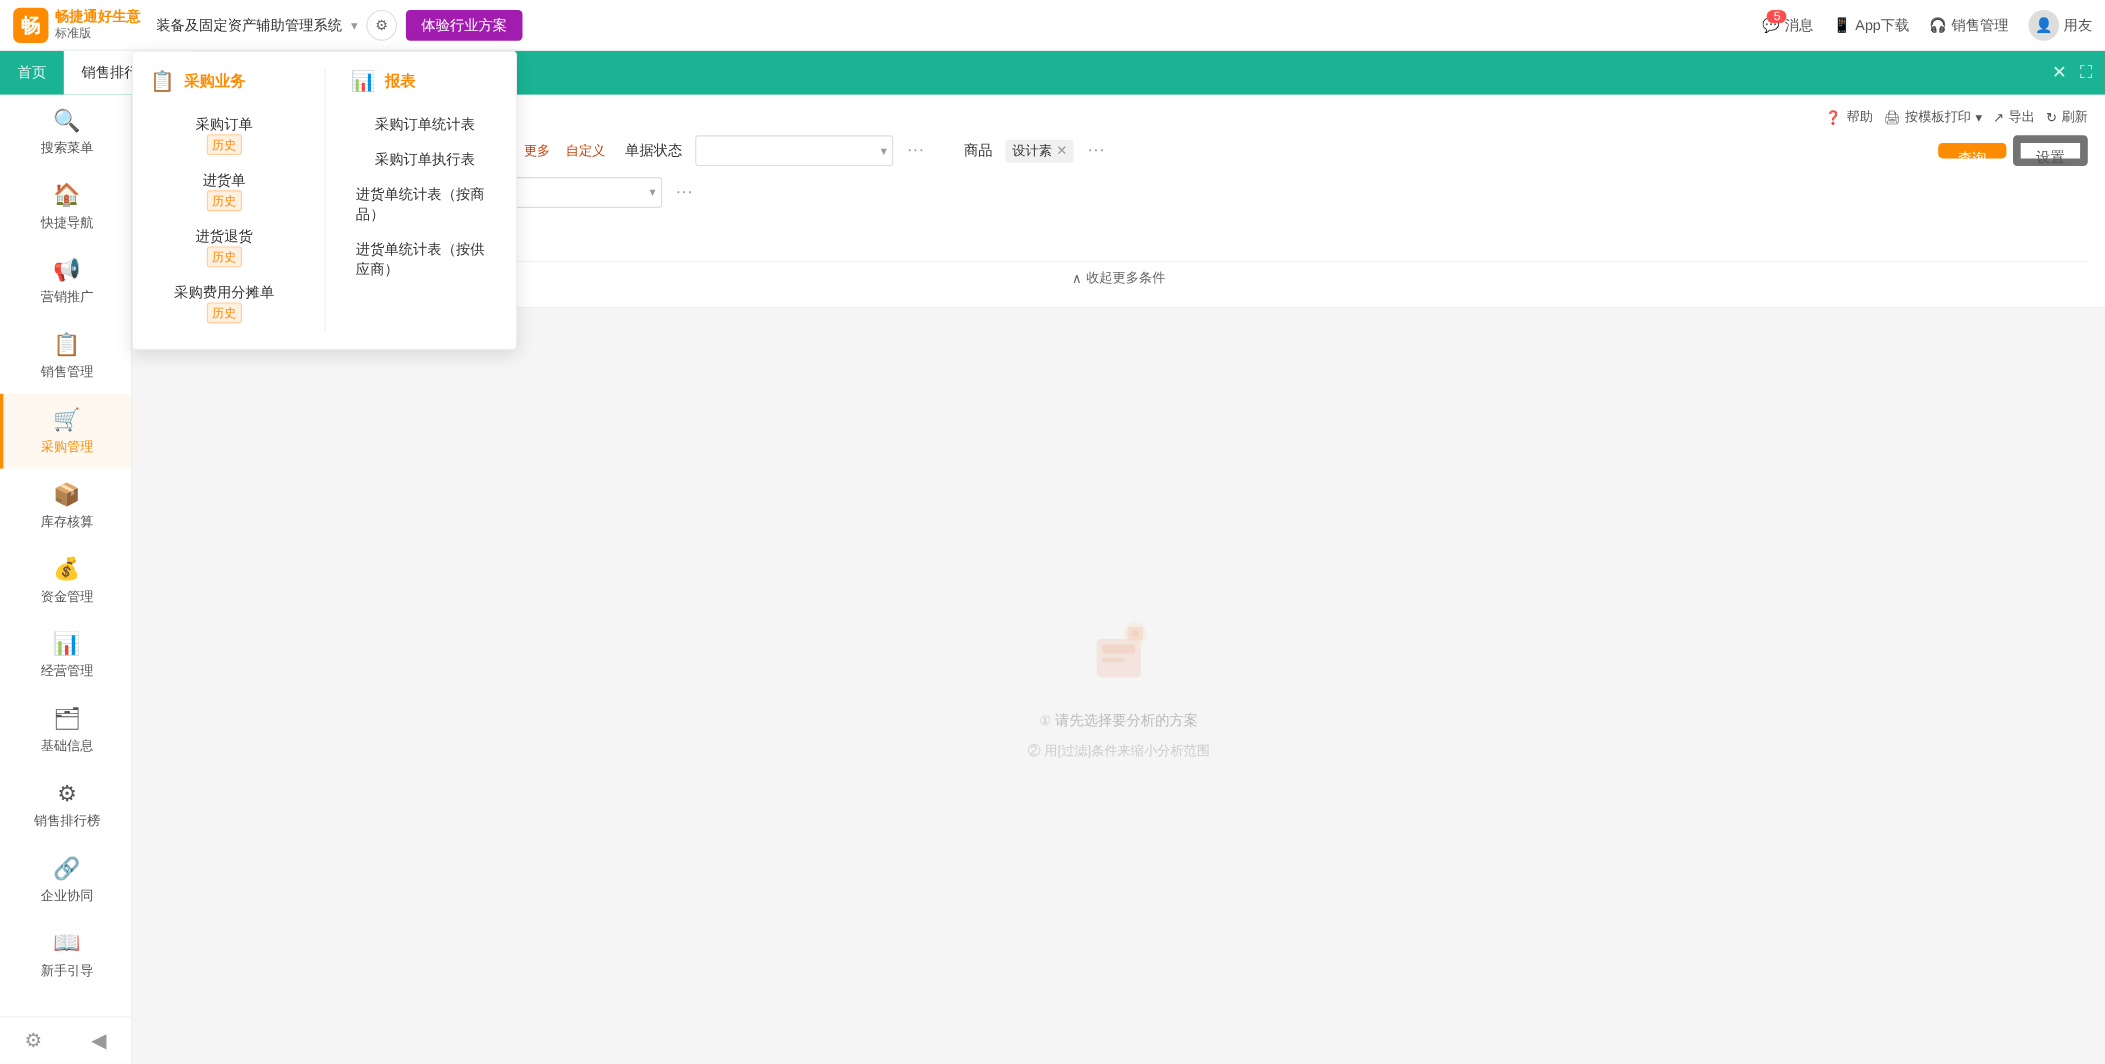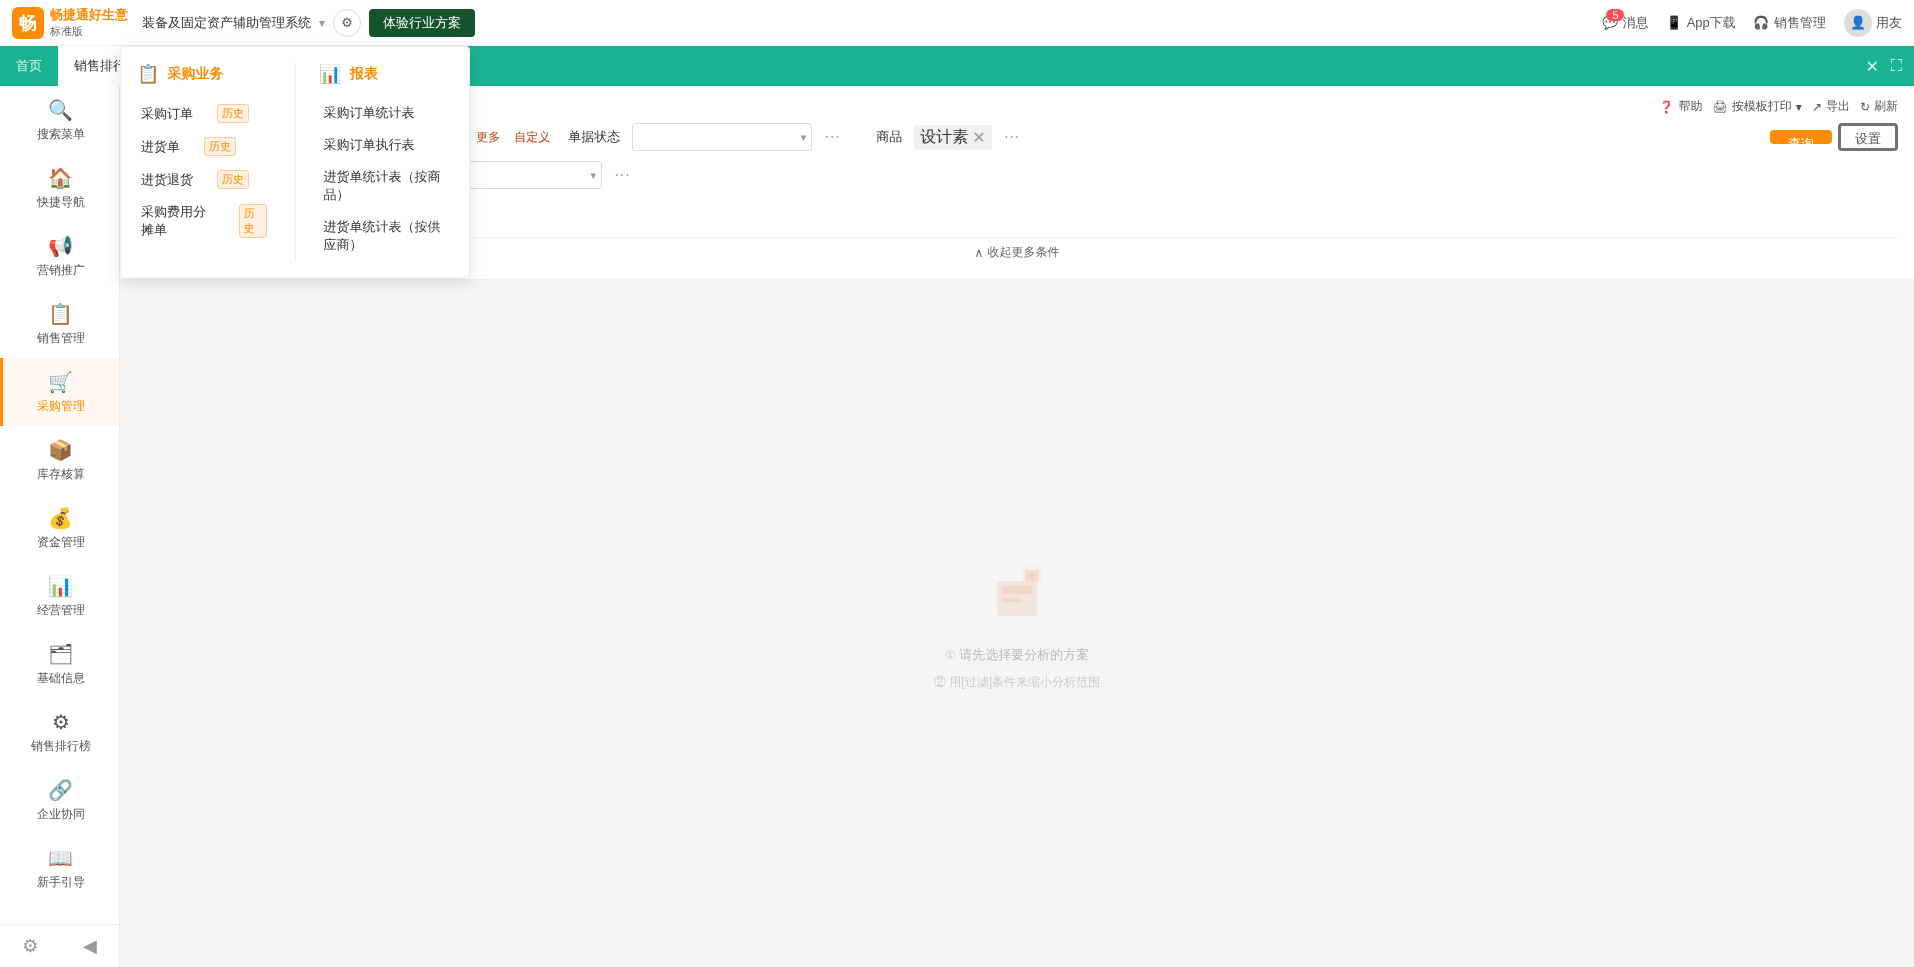--- a/index.html
+++ b/index.html
@@ -62,21 +62,21 @@
       height: 28px;
       border-radius: 50%;
       border: 1px solid #ddd;
       display: flex;
       align-items: center;
       justify-content: center;
       cursor: pointer;
       color: #666;
     }
     .industry-btn {
-      background: #14532d;
+      background: #a21caf;
       color: white;
       border: none;
       padding: 5px 14px;
       border-radius: 4px;
       cursor: pointer;
       font-size: 13px;
     }
     .header-right {
       display: flex;
       align-items: center;
@@ -286,41 +286,41 @@
       font-size: 12px;
       cursor: pointer;
       color: #c2410c;
       border: none;
       background: none;
     }
     .tag-item {
       background: #f0f0f0;
       border-radius: 3px;
       padding: 2px 6px;
-      font-size: 16px;
+      font-size: 12px;
       display: flex;
       align-items: center;
       gap: 4px;
     }
     .tag-close { cursor: pointer; color: #999; }
     .dots-btn { cursor: pointer; color: #999; font-size: 16px; }
     .query-btn {
       background: #ff8c00;
       color: white;
       border: none;
       padding: 5px 18px;
       border-radius: 4px;
       cursor: pointer;
       font-size: 13px;
       height: 14px;
     }
     .set-btn {
       background: white;
       color: #555;
-      border: 3px solid #737373;
+      border: 7px solid #737373;
       padding: 4px 14px;
       border-radius: 4px;
       cursor: pointer;
       font-size: 13px;
       height: 28px;
     }
     .collapse-row {
       display: flex;
       align-items: center;
       justify-content: center;
@@ -377,26 +377,27 @@
       font-weight: bold;
       color: #ff8c00;
       margin-bottom: 12px;
     }
     .dropdown-col-title .col-icon {
       font-size: 18px;
     }
     .dropdown-item {
       display: flex;
       align-items: center;
-      gap: 24px;
+      gap: 0;
       padding: 7px 4px;
       cursor: pointer;
       color: #333;
       font-size: 13px;
       border-radius: 3px;
+      flex-direction: column;
     }
     .hist-tag {
       background: #fff0e0;
       color: #ff8c00;
       border: 1px solid #ffcc99;
       border-radius: 3px;
       padding: 1px 4px;
       font-size: 11px;
     }
     .dropdown-divider {

